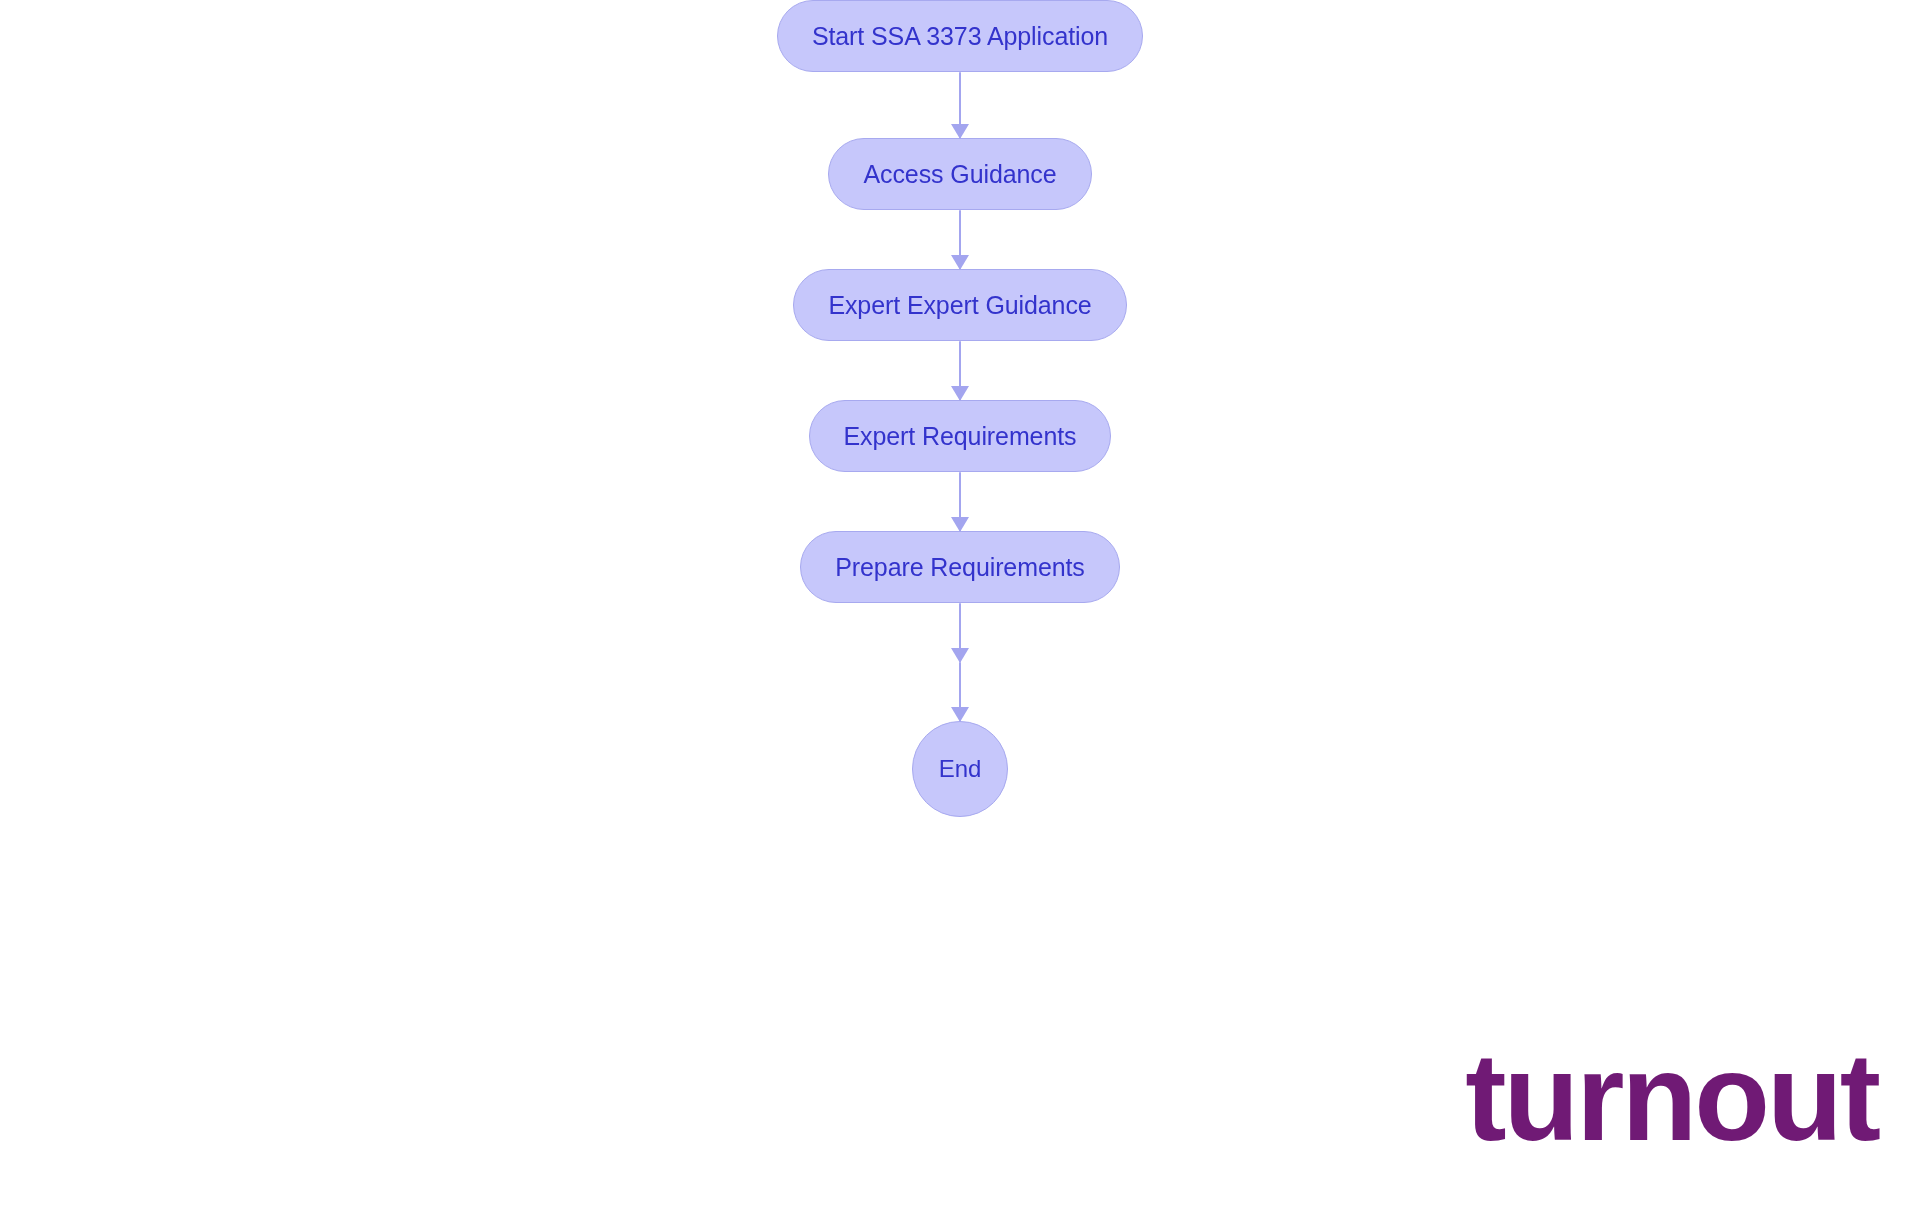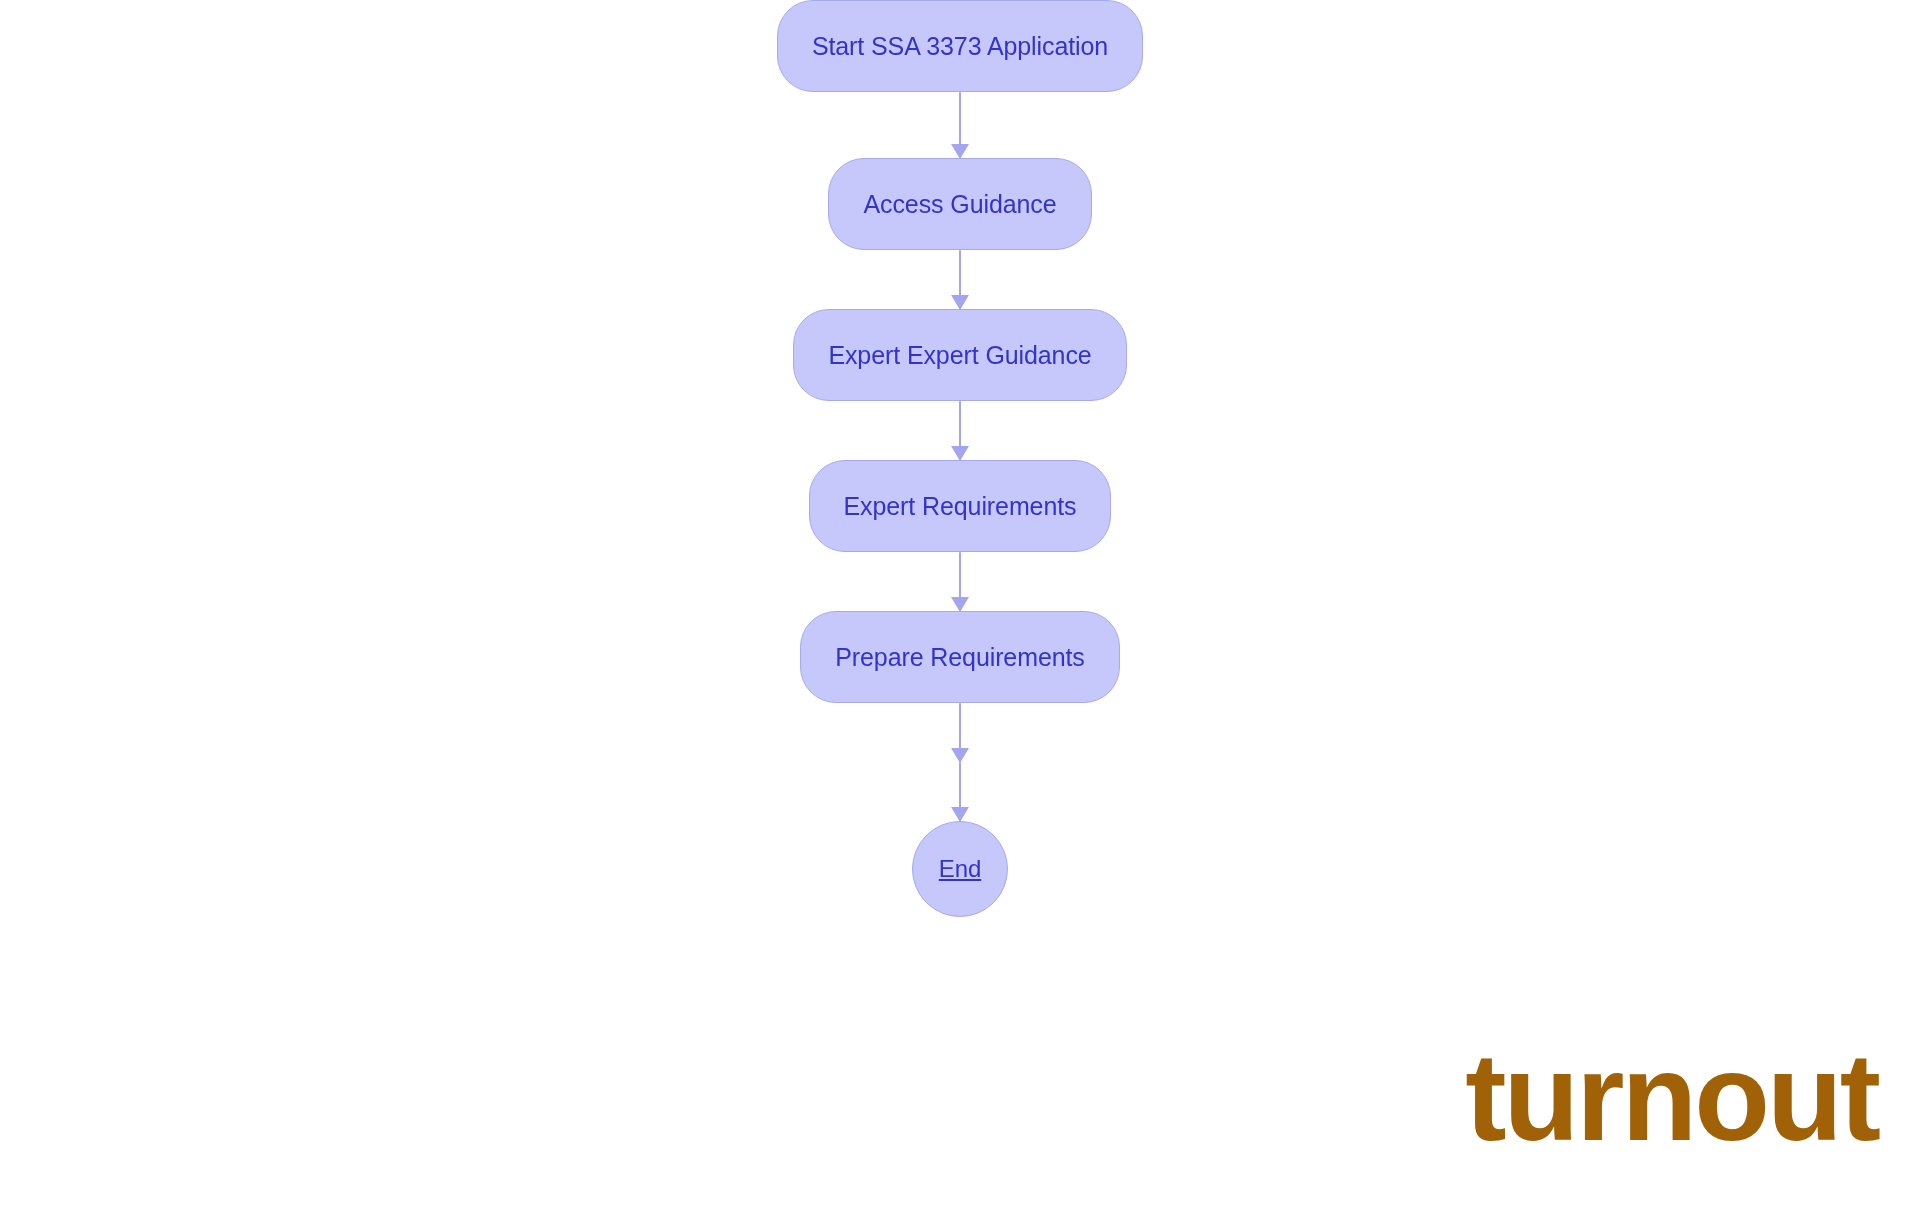--- a/index.html
+++ b/index.html
@@ -43,32 +43,31 @@
     justify-content: center;
     white-space: nowrap;
     font-family: "Liberation Sans", sans-serif;
     font-size: 25px;
     font-weight: 400;
     letter-spacing: -0.1px;
     line-height: 1;
   }
 
   .node.pill {
-    height: 92px;
+    height: 72px;
     border-radius: 36px;
     padding: 0 34px;
   }
 
   .node.circle {
     width: 96px;
     height: 96px;
     border-radius: 50%;
     padding: 0;
     font-size: 24px;
-    text-decoration: underline;
   }
 
   
   .connector {
     position: relative;
     width: 22px;
     display: flex;
     justify-content: center;
   }
   .connector .shaft {
@@ -86,21 +85,21 @@
     height: 0;
     border-left: 9px solid transparent;
     border-right: 9px solid transparent;
     border-top: 15px solid #a3a5ef;
   }
 
   .brand-logo {
     position: absolute;
     right: 42px;
     bottom: 56px;
-    color: #a16207;
+    color: #701a75;
     font-family: "Liberation Sans", sans-serif;
     font-size: 124px;
     font-weight: 700;
     letter-spacing: -3px;
     line-height: 1;
     user-select: none;
   }
 </style>
 </head>
 <body>

